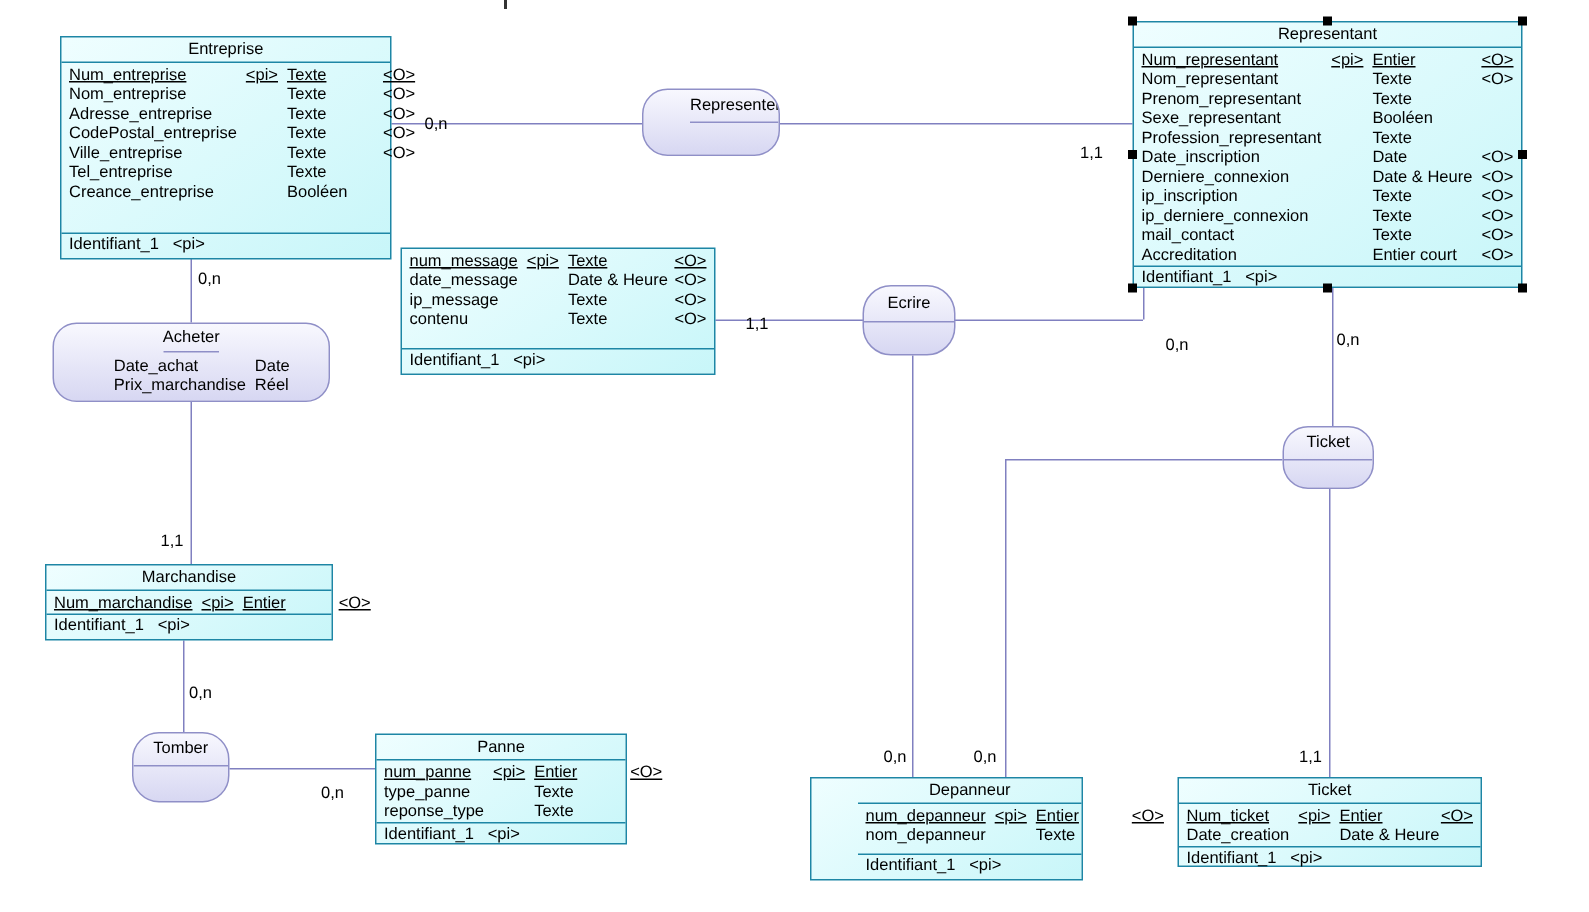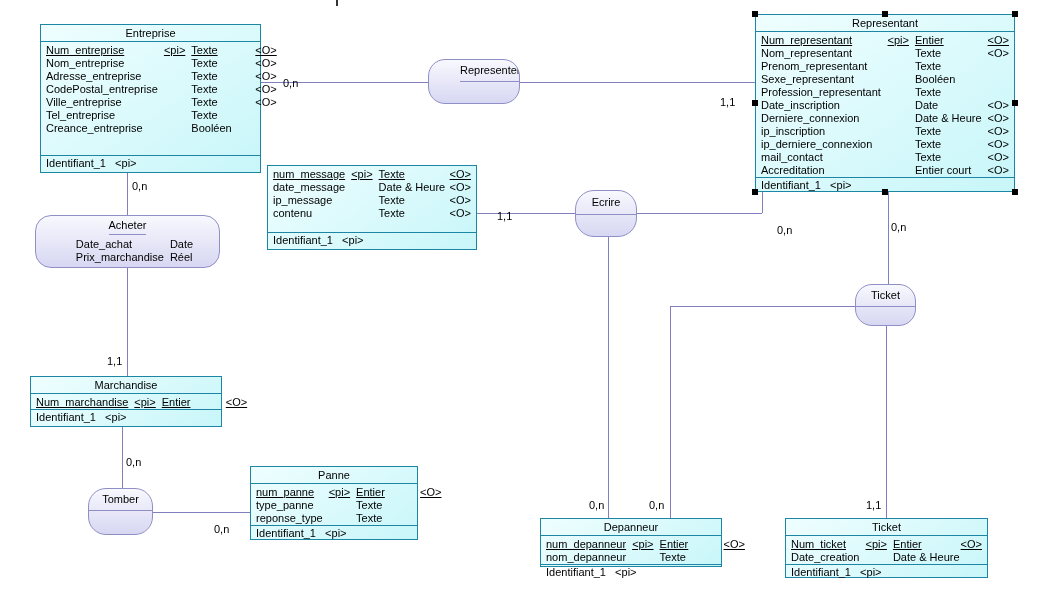--- a/index.html
+++ b/index.html
@@ -202,39 +202,39 @@
     <div class="entity" style="left: 30px; top: 376px; width: 192px; height: 51px;">
       <div class="etitle">Marchandise</div>
       <div class="attrs">
         <span class="key">Num_marchandise</span>
         <span class="key">&lt;pi&gt;</span>
         <span class="key">Entier</span>
         <span class="key">&lt;O&gt;</span>
       </div>
       <div class="efooter">Identifiant_1   &lt;pi&gt;</div>
     </div>
-    <div class="entity" style="left: 250px; top: 466px; width: 168px; height: 74px;">
+    <div class="entity" style="left: 250px; top: 489px; width: 168px; height: 74px;">
       <div class="etitle">Panne</div>
       <div class="attrs">
         <span class="key">num_panne</span>
         <span class="key">&lt;pi&gt;</span>
         <span class="key">Entier</span>
         <span class="key">&lt;O&gt;</span>
         <span>type_panne</span>
         <span></span>
         <span>Texte</span>
         <span></span>
         <span>reponse_type</span>
         <span></span>
         <span>Texte</span>
         <span></span>
       </div>
       <div class="efooter">Identifiant_1   &lt;pi&gt;</div>
     </div>
-    <div class="entity" style="left: 540px; top: 518px; width: 182px; height: 49px;">
+    <div class="entity" style="left: 540px; top: 518px; width: 182px; height: 69px; padding-left: 31px;">
       <div class="etitle">Depanneur</div>
       <div class="attrs">
         <span class="key">num_depanneur</span>
         <span class="key">&lt;pi&gt;</span>
         <span class="key">Entier</span>
         <span class="key">&lt;O&gt;</span>
         <span>nom_depanneur</span>
         <span></span>
         <span>Texte</span>
         <span></span>

